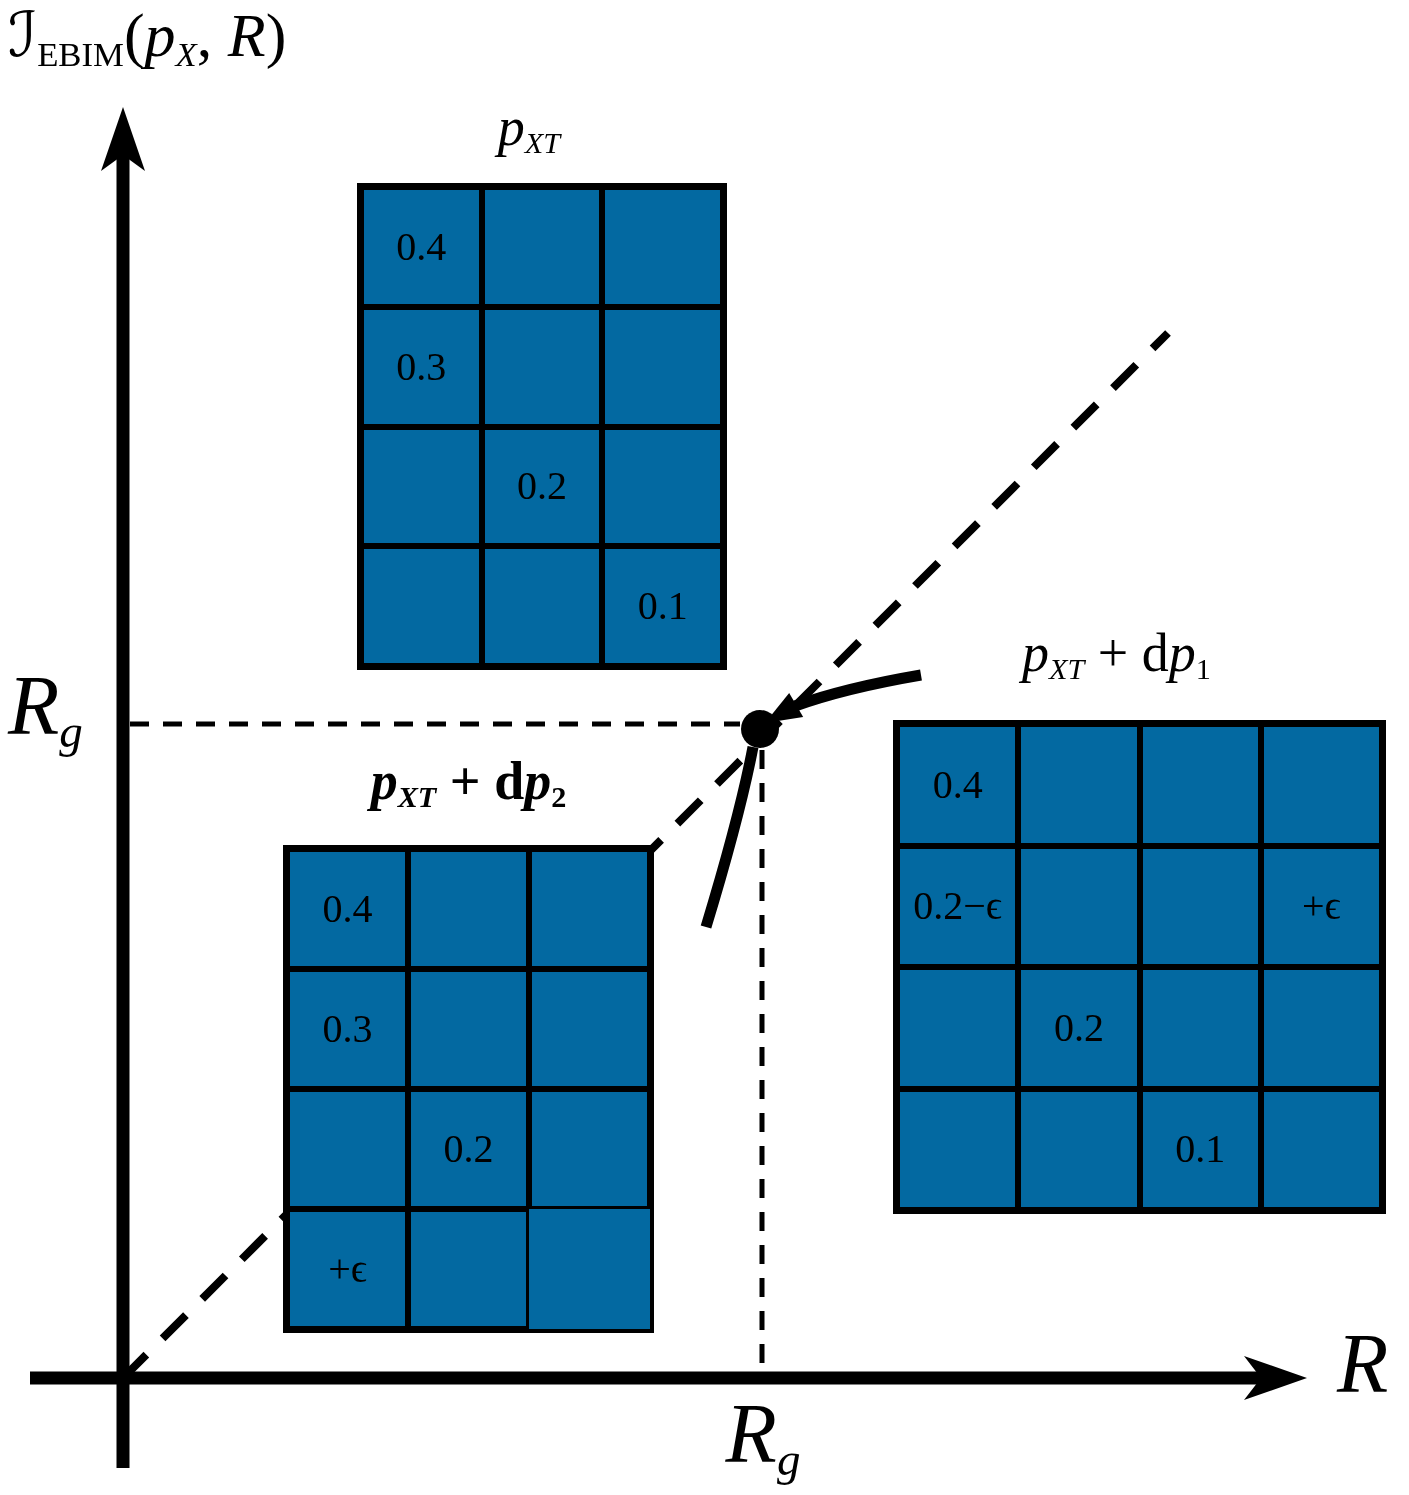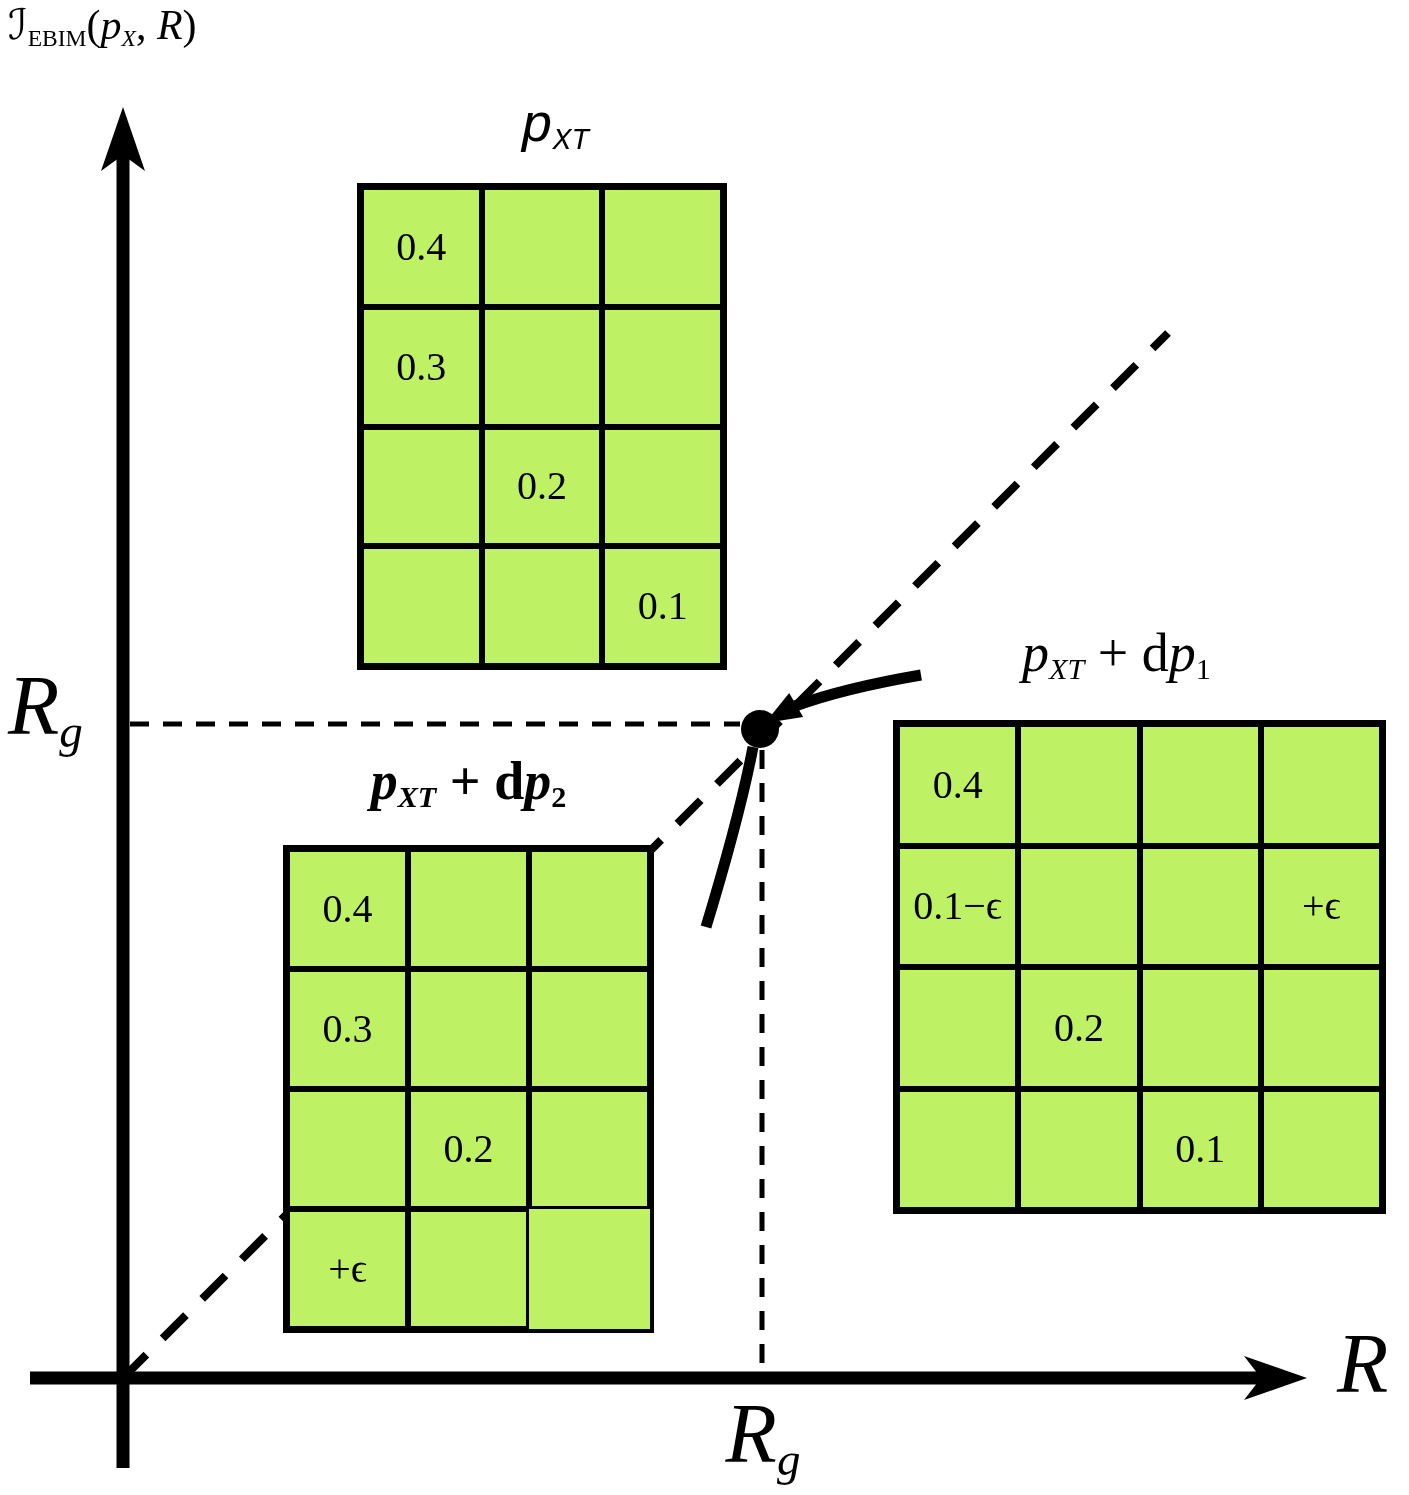--- a/index.html
+++ b/index.html
@@ -11,33 +11,33 @@
     color:#000;
     overflow:hidden;
   }
   #fig-svg{position:absolute;left:0;top:0;width:1409px;height:1495px;}
 
   
   .lbl{position:absolute;white-space:nowrap;line-height:1;}
   .it{font-style:italic;}
   .cal{font-family:"DejaVu Serif","DejaVu Sans",serif;}
   .ssub{font-size:0.56em;vertical-align:-0.28em;}
-  #y-axis-title{left:8px;top:4px;font-size:42px;}
+  #y-axis-title{left:8px;top:4px;font-size:62px;}
   #y-gate-label{left:8px;top:664px;font-size:84px;}
   #x-gate-label{left:613px;top:1392px;width:300px;text-align:center;font-size:84px;}
   #x-axis-label{left:1337px;top:1322px;font-size:84px;}
   .mtitle{position:absolute;text-align:center;font-size:54px;line-height:1;}
-  #title-pxt{left:370px;top:100px;width:370px;font-family:Liberation Mono, monospace;}
+  #title-pxt{left:344px;top:100px;width:370px;}
   #title-dp1{left:850px;top:626px;width:533px;}
   #title-dp2{left:243px;top:754px;width:451px;font-weight:bold;}
 
   
   .matrix{
     position:absolute;
-    background:#bef264;
+    background:#0369a1;
     border:4px solid #000;
     box-sizing:border-box;
     display:grid;
   }
   #matrix-pxt{left:357px;top:183px;width:370px;height:487px;
     grid-template-columns:repeat(3,1fr);grid-template-rows:repeat(4,1fr);}
   #matrix-dp1{left:893px;top:720px;width:493px;height:494px;
     grid-template-columns:repeat(4,1fr);grid-template-rows:repeat(4,1fr);}
   #matrix-dp2{left:283px;top:845px;width:371px;height:488px;
     grid-template-columns:repeat(3,1fr);grid-template-rows:repeat(4,1fr);}
@@ -71,21 +71,21 @@
     <div class="cell"></div>
     <div class="cell"></div>
     <div class="cell">0.1</div>
   </div>
 
   <div class="matrix" id="matrix-dp1">
     <div class="cell">0.4</div>
     <div class="cell"></div>
     <div class="cell"></div>
     <div class="cell"></div>
-    <div class="cell">0.1−ϵ</div>
+    <div class="cell">0.2−ϵ</div>
     <div class="cell"></div>
     <div class="cell"></div>
     <div class="cell">+ϵ</div>
     <div class="cell"></div>
     <div class="cell">0.2</div>
     <div class="cell"></div>
     <div class="cell"></div>
     <div class="cell"></div>
     <div class="cell"></div>
     <div class="cell">0.1</div>

